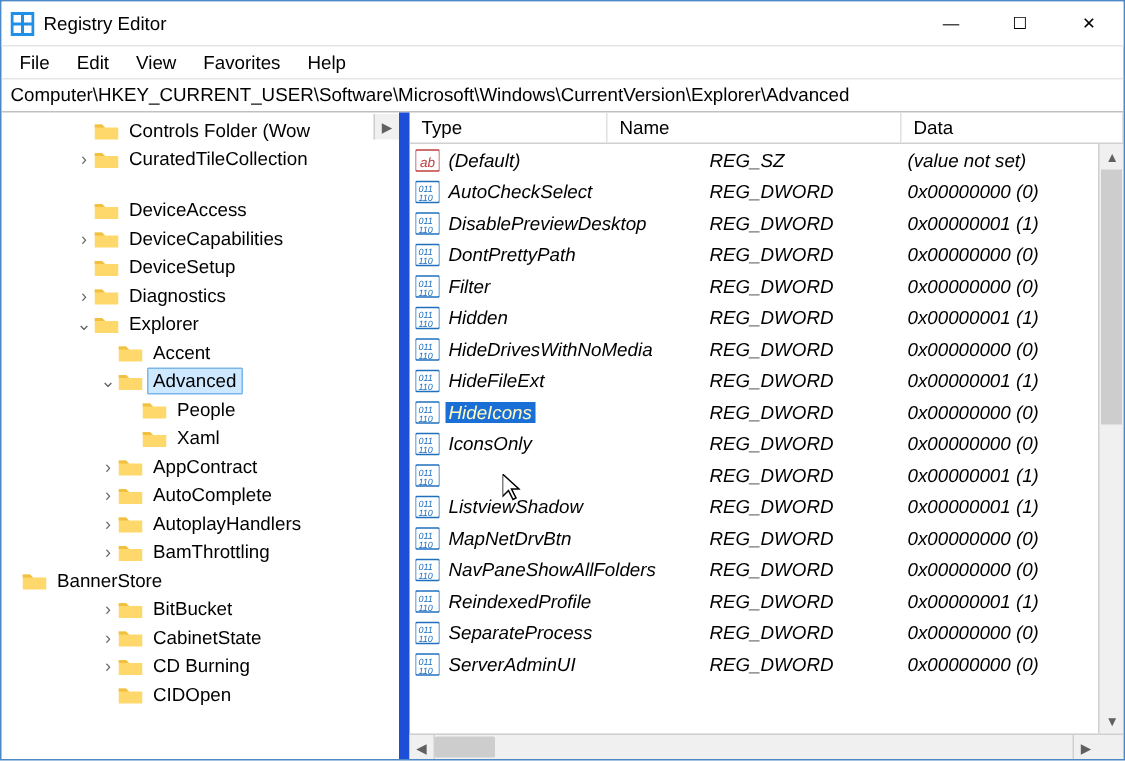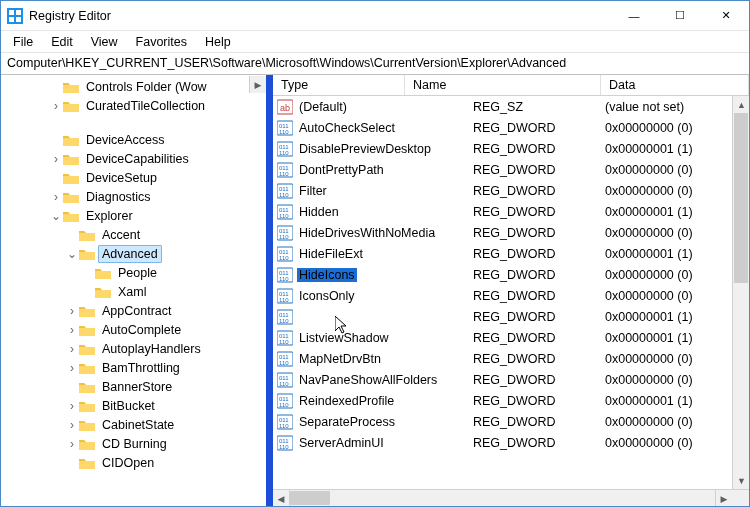--- a/index.html
+++ b/index.html
@@ -86,33 +86,33 @@
     position:relative;
   }
   .list-header .col {
     padding: 3px 8px 2px 8px;
     border-right: 1px solid #e0e0e0;
     font-size:12.5px;
   }
   .col-name { width:196px; }
   .col-type { width:132px; }
   .col-data { flex:1; }
-  .list-body { flex:1; overflow:hidden; }
+  .list-body { flex:1; overflow:hidden;font-style:italic; }
   .list-row {
     display:flex;
     align-items:center;
     height:21px;
   }
   .list-row .cell { font-size:12.5px; white-space:nowrap; overflow:hidden; }
   .list-row .cell.name { width:196px; display:flex; align-items:center; padding-left:4px;}
   .list-row .cell.type { width:132px; padding-left:4px;}
   .list-row .cell.data { flex:1; padding-left:4px;}
   .val-icon { width:16px; height:16px; margin-right:4px; flex:0 0 auto; }
   .name-text { padding:0 2px; }
-  .name-text.selected { background:#1a6fd6; color:#000000; }
+  .name-text.selected { background:#1a6fd6; color:#fef9c3; }
   .hscroll {
     height:17px;
     background:#f0f0f0;
     border-top:1px solid #d0d0d0;
     position:relative;
   }
   .hscroll .arrow {
     position:absolute; top:0; width:17px; height:17px;
     display:flex; align-items:center; justify-content:center;
     color:#606060; font-size:9px;
@@ -329,21 +329,21 @@
         </div>
         <div class="tree-row" style="padding-left: 64px;">
           <span class="tw">›</span>
           <span class="folder-icon">
             <svg width="16" height="14">
               <use href="#folder-g"></use>
             </svg>
           </span>
           <span class="tree-label">BamThrottling</span>
         </div>
-        <div class="tree-row" style="padding-left: 64px; text-align: right;">
+        <div class="tree-row" style=" text-align: right;">
           <span class="tw"></span>
           <span class="folder-icon">
             <svg width="16" height="14">
               <use href="#folder-g"></use>
             </svg>
           </span>
           <span class="tree-label">BannerStore</span>
         </div>
         <div class="tree-row" style="padding-left: 64px;">
           <span class="tw">›</span>

